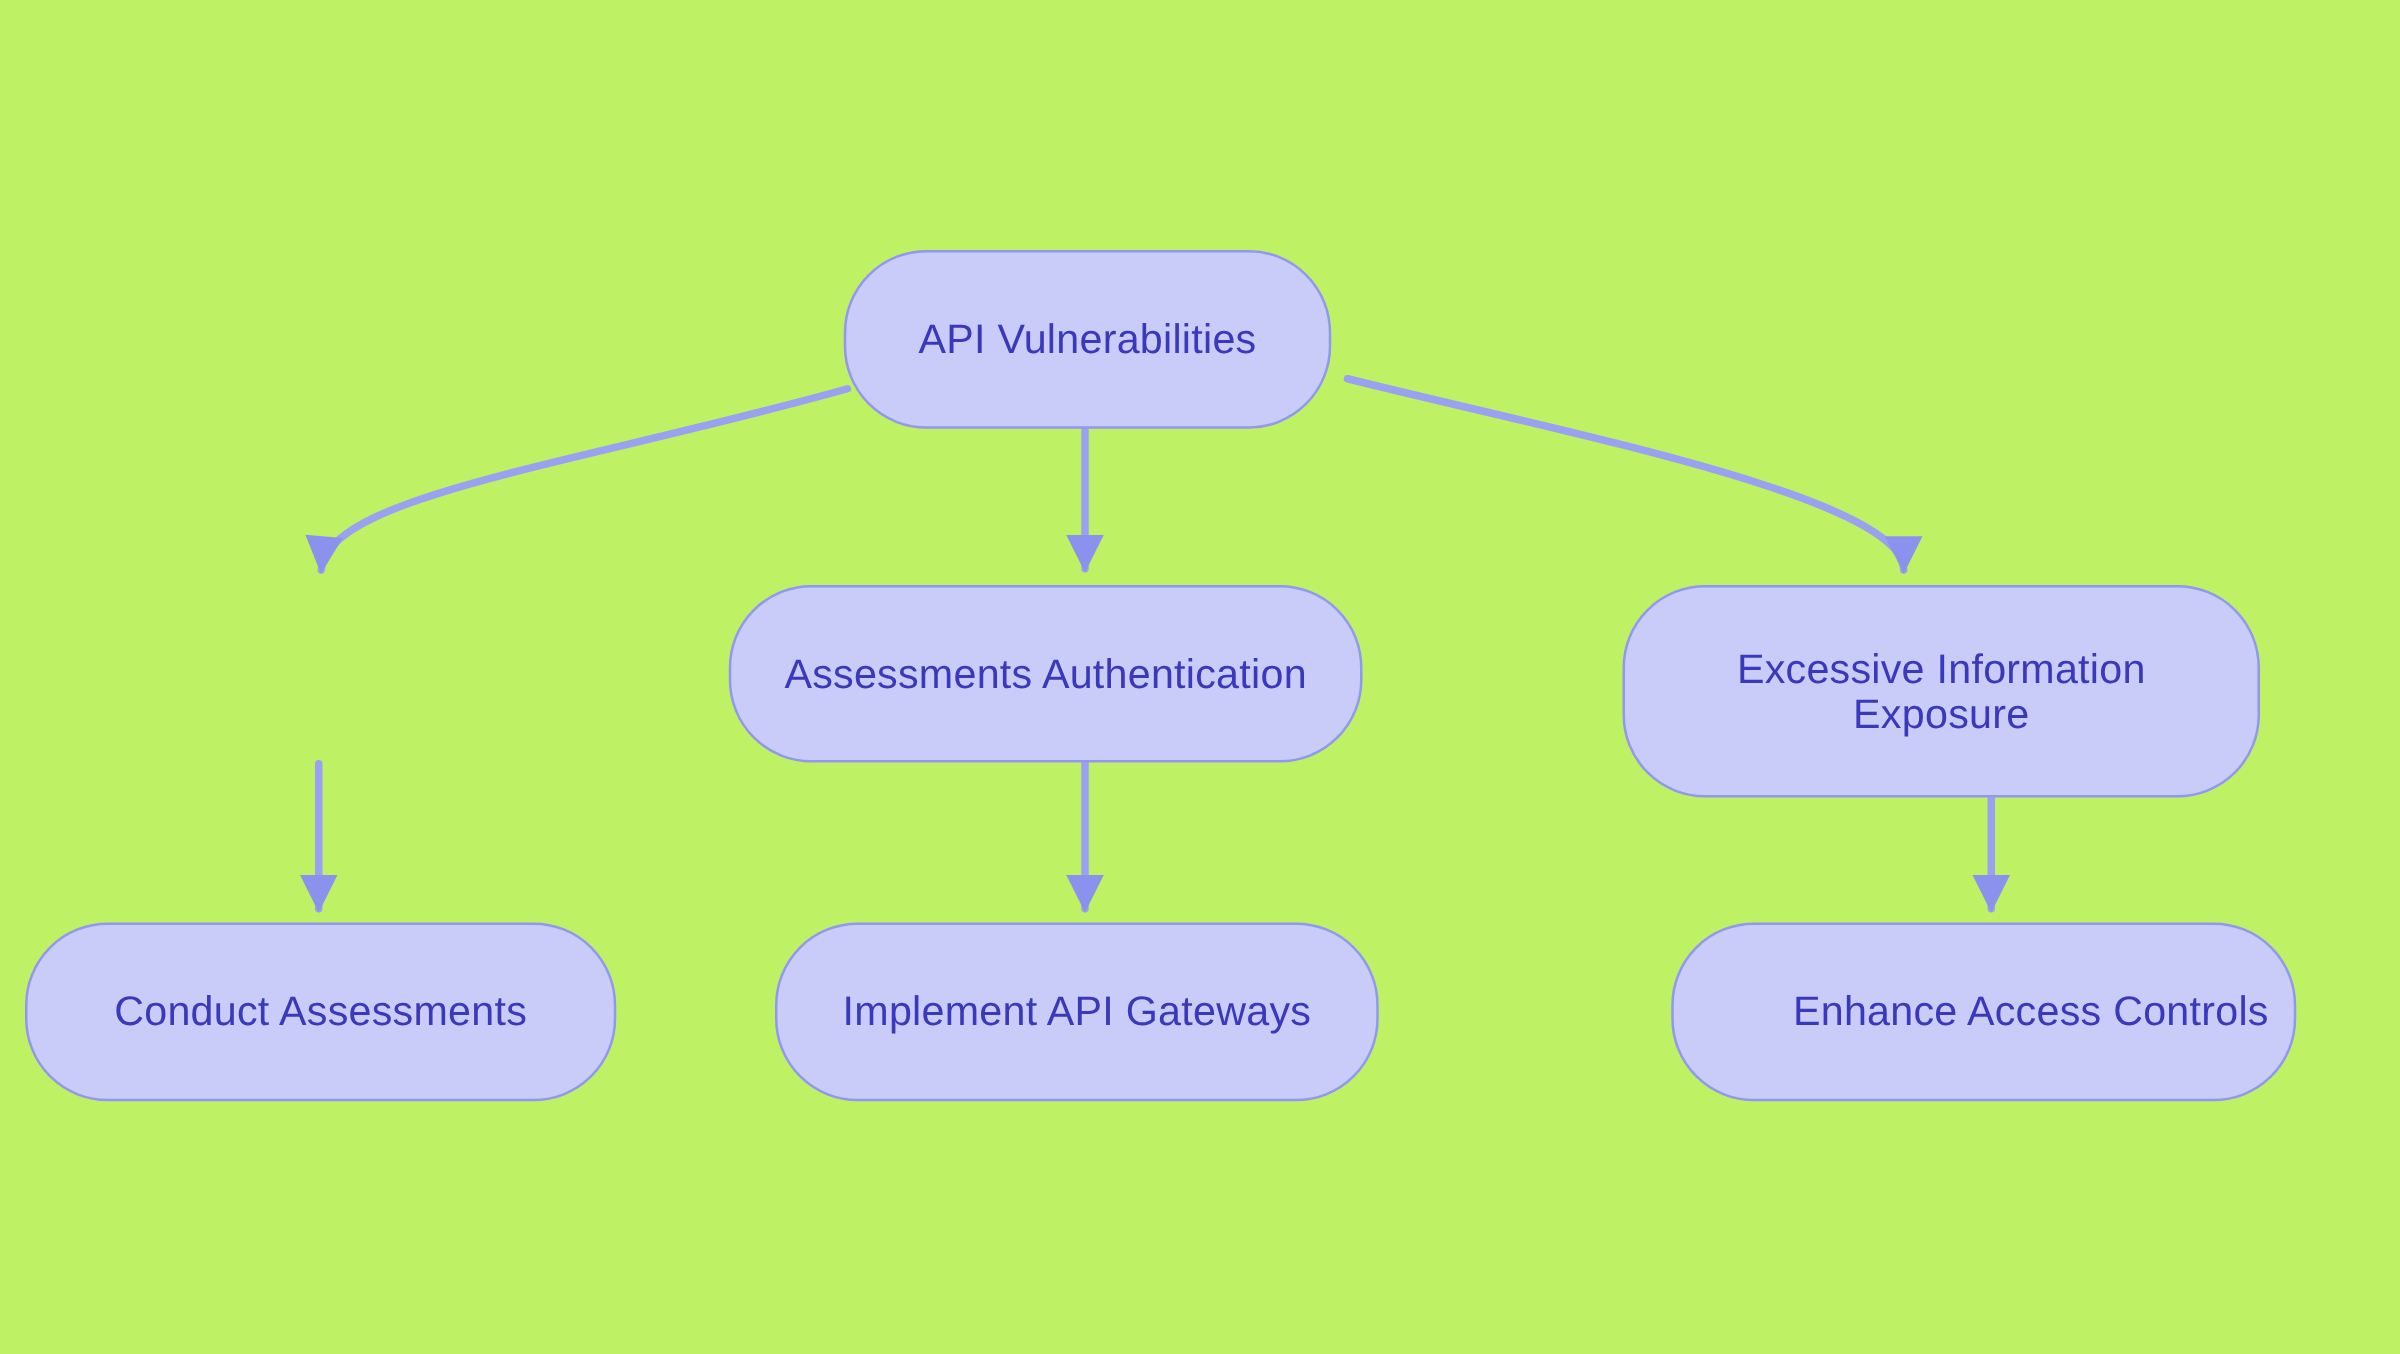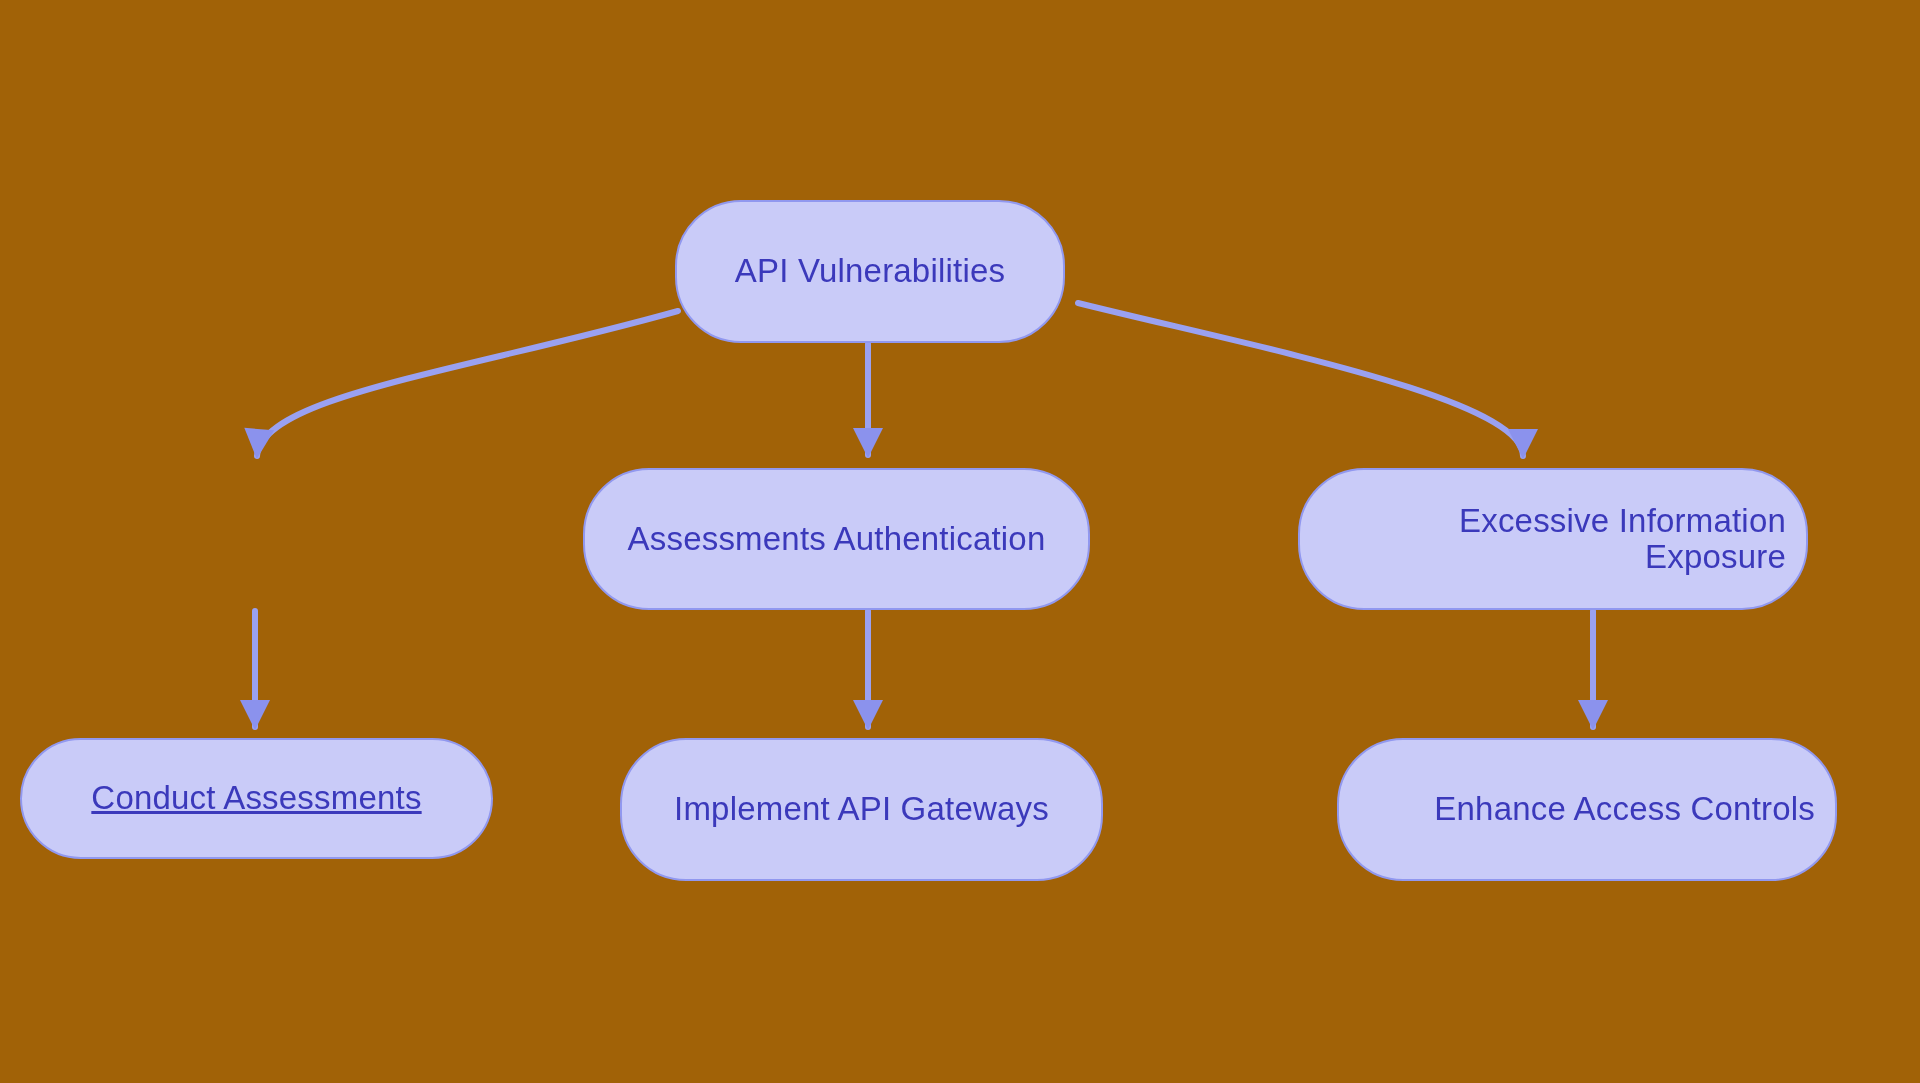--- a/index.html
+++ b/index.html
@@ -5,21 +5,21 @@
   html, body {
     margin: 0;
     padding: 0;
     background: #ffffff;
     font-family: "Liberation Sans", "DejaVu Sans", sans-serif;
   }
   .canvas {
     position: relative;
     width: 1920px;
     height: 1083px;
-    background: #a16207;
+    background: #bef264;
     overflow: hidden;
   }
   .edges-layer {
     position: absolute;
     left: 0;
     top: 0;
     width: 1920px;
     height: 1083px;
     pointer-events: none;
   }
@@ -36,22 +36,22 @@
     color: #3b39bb;
     font-size: 33px;
     letter-spacing: 0.2px;
     line-height: 1.1;
     padding: 0 20px;
   }
   
   .n-root     { left: 675px;  top: 200px; width: 390px; height: 143px; }
   .n-inject   { left: 70px;   top: 470px; width: 375px; height: 140px; }
   .n-compauth { left: 583px;  top: 468px; width: 507px; height: 142px; }
-  .n-excess   { left: 1298px; top: 468px; width: 510px; height: 142px; text-align: right; }
-  .n-conduct  { left: 20px;   top: 738px; width: 473px; height: 121px; text-decoration: underline; }
+  .n-excess   { left: 1298px; top: 468px; width: 510px; height: 170px; }
+  .n-conduct  { left: 20px;   top: 738px; width: 473px; height: 143px; }
   .n-gateway  { left: 620px;  top: 738px; width: 483px; height: 143px; }
   .n-access   { left: 1337px; top: 738px; width: 500px; height: 143px; justify-content: flex-end; }
 </style>
 </head>
 <body>
 
 <div class="canvas">
 
   <svg class="edges-layer" viewBox="0 0 1920 1083" xmlns="http://www.w3.org/2000/svg" aria-hidden="true">
     <defs>

